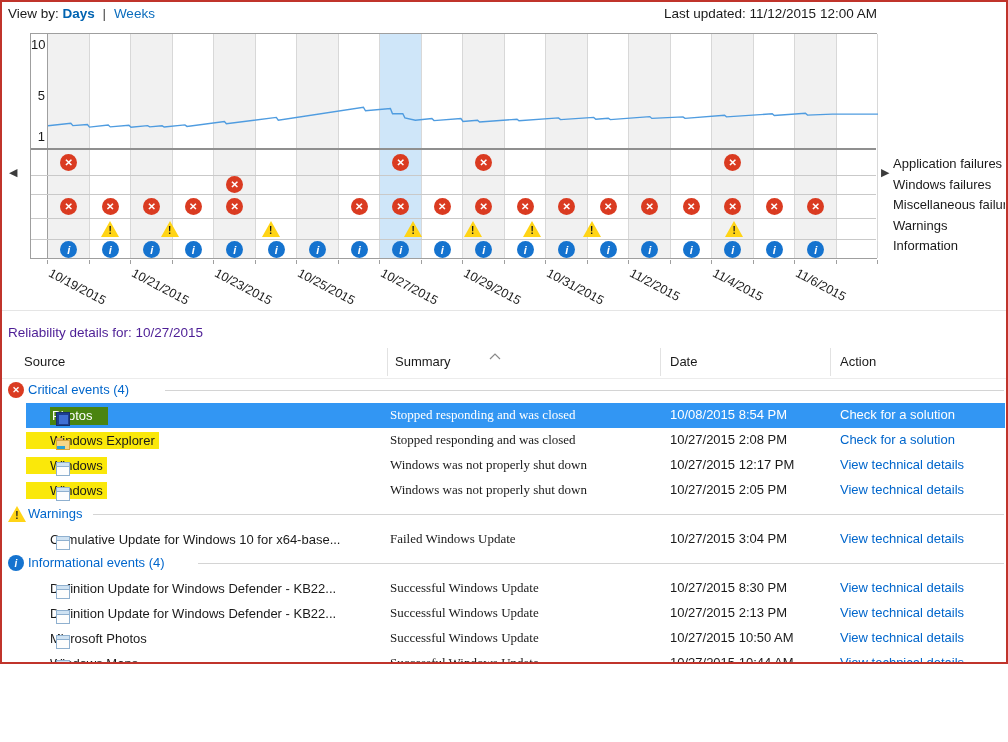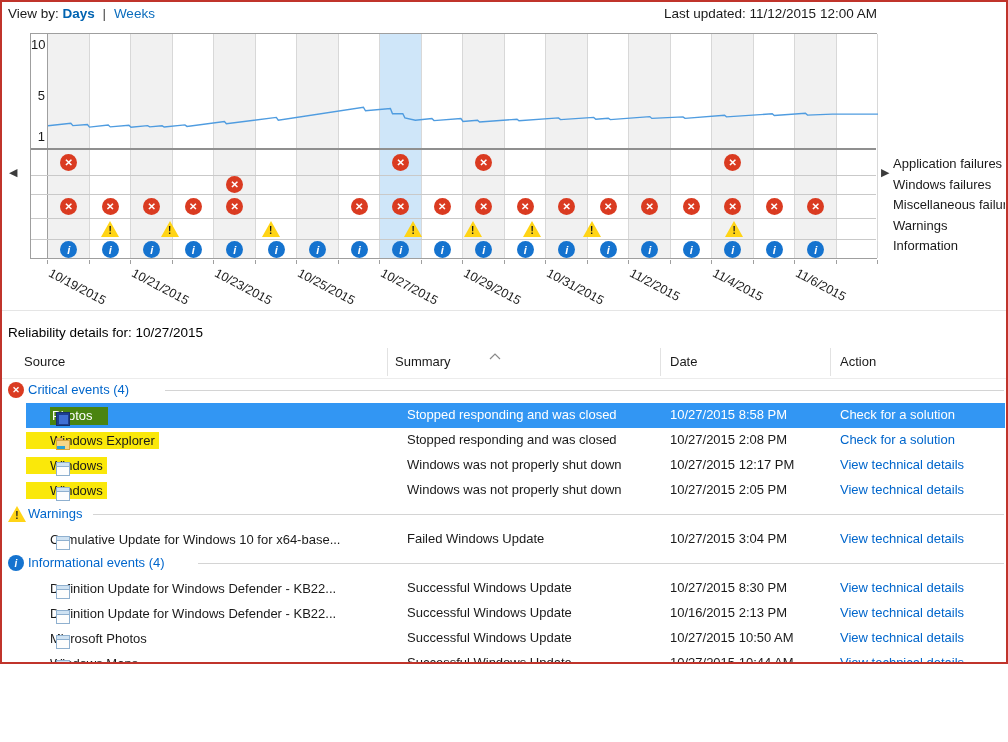--- a/index.html
+++ b/index.html
@@ -60,38 +60,38 @@
   .app-folder { }
   .app-folder .tab { position:absolute; left:0; top:1px; width:7px; height:4px; background:#e8b64c; }
   .app-folder .bodyp { position:absolute; left:0; top:3px; width:14px; height:10px; background:#f6d78a;
                        border:1px solid #d9a93f; }
   .app-folder .bar { position:absolute; left:1px; top:9px; width:8px; height:3px; background:#29a3d8; }
 
   
   .hline { position:absolute; left:0; width:1008px; height:1px; }
 
   
-  .details-title { position:absolute; left:8px; top:325px; font-size:13.5px; color:#000000; }
+  .details-title { position:absolute; left:8px; top:325px; font-size:13.5px; color:#4c1d95; }
   .tbl-header { position:absolute; left:0; top:345px; width:1008px; height:34px;
                 border-bottom:1px solid #ececec; }
   .th { position:absolute; top:9px; font-size:13px; color:#191919; cursor:pointer; }
   .th-src { left:24px; } .th-sum { left:395px; } .th-date { left:670px; } .th-act { left:840px; }
   .col-sep { position:absolute; top:3px; height:28px; width:1px; background:#e2e2e2; }
   .sort-ic { position:absolute; left:489px; top:1px; }
 
   .tbl-body { position:absolute; left:0; top:379px; width:1008px; }
   .grp-h { position:relative; height:24px; }
   .grp-h .gic { position:absolute; left:8px; top:3px; }
   .grp-h .glabel { position:absolute; left:28px; top:3px; font-size:13px; color:#0066cc; white-space:nowrap; }
   .grp-h .gline { position:absolute; right:4px; top:11px; height:1px; background:#d4d4d4; }
   .trow { position:relative; height:25px; font-size:13px; color:#1a1a1a; cursor:default; }
   .selbar { position:absolute; left:26px; right:3px; top:0; bottom:0; background:#3296f3; }
   .cell { position:absolute; top:4px; white-space:nowrap; }
   .c-src { left:26px; padding:1px 4px 1px 24px; }
-  .c-sum { left:407px; } .c-date { left:670px; }
+  .c-sum { left:390px;font-family:Liberation Serif, serif; } .c-date { left:670px; }
   .c-act { left:840px; color:#0066cc; cursor:pointer;text-align:center; }
   .trow.selected .cell { color:#fff; }
   .trow.selected .c-act { color:#fff; }
   .hl-yellow { background:#fae80a; }
   .hl-green-text { background:#4a8410; color:#fff; padding:1px 16px 2px 2px; }
 
   
   .hscroll { position:absolute; left:4px; top:710px; width:1000px; height:18px; background:#e3e3e3; }
   .sb-btn { position:absolute; left:0; top:0; width:21px; height:18px; background:#e3e3e3;
             color:#4d4d4d; font-size:9px; line-height:18px; text-align:center; cursor:pointer; }
@@ -163,21 +163,21 @@
         <span class="ic-error grp gic">✕</span>
         <span class="glabel">Critical events (4)</span>
         <div class="gline" style="left: 165.4px;"></div>
       </div>
       <div class="trow selected">
         <div class="selbar"></div>
         <span class="cell c-src"><span class="app-ic app-photos">
             <i></i>
           </span><span class="hl-green-text">Photos</span></span>
         <span class="cell c-sum">Stopped responding and was closed</span>
-        <span class="cell c-date">10/27/2015 8:58 PM</span>
+        <span class="cell c-date">10/08/2015 8:54 PM</span>
         <a class="cell c-act">Check for a solution</a>
       </div>
       <div class="trow">
         <span class="cell c-src hl-yellow"><span class="app-ic app-folder">
             <i class="tab"></i>
             <i class="bodyp"></i>
             <i class="bar"></i>
           </span><span>Windows Explorer</span></span>
         <span class="cell c-sum">Stopped responding and was closed</span>
         <span class="cell c-date">10/27/2015 2:08 PM</span>
@@ -226,21 +226,21 @@
           </span><span>Definition Update for Windows Defender - KB22...</span></span>
         <span class="cell c-sum">Successful Windows Update</span>
         <span class="cell c-date">10/27/2015 8:30 PM</span>
         <a class="cell c-act">View technical details</a>
       </div>
       <div class="trow">
         <span class="cell c-src"><span class="app-ic app-window">
             <i></i>
           </span><span>Definition Update for Windows Defender - KB22...</span></span>
         <span class="cell c-sum">Successful Windows Update</span>
-        <span class="cell c-date">10/16/2015 2:13 PM</span>
+        <span class="cell c-date">10/27/2015 2:13 PM</span>
         <a class="cell c-act">View technical details</a>
       </div>
       <div class="trow">
         <span class="cell c-src"><span class="app-ic app-window">
             <i></i>
           </span><span>Microsoft Photos</span></span>
         <span class="cell c-sum">Successful Windows Update</span>
         <span class="cell c-date">10/27/2015 10:50 AM</span>
         <a class="cell c-act">View technical details</a>
       </div>

